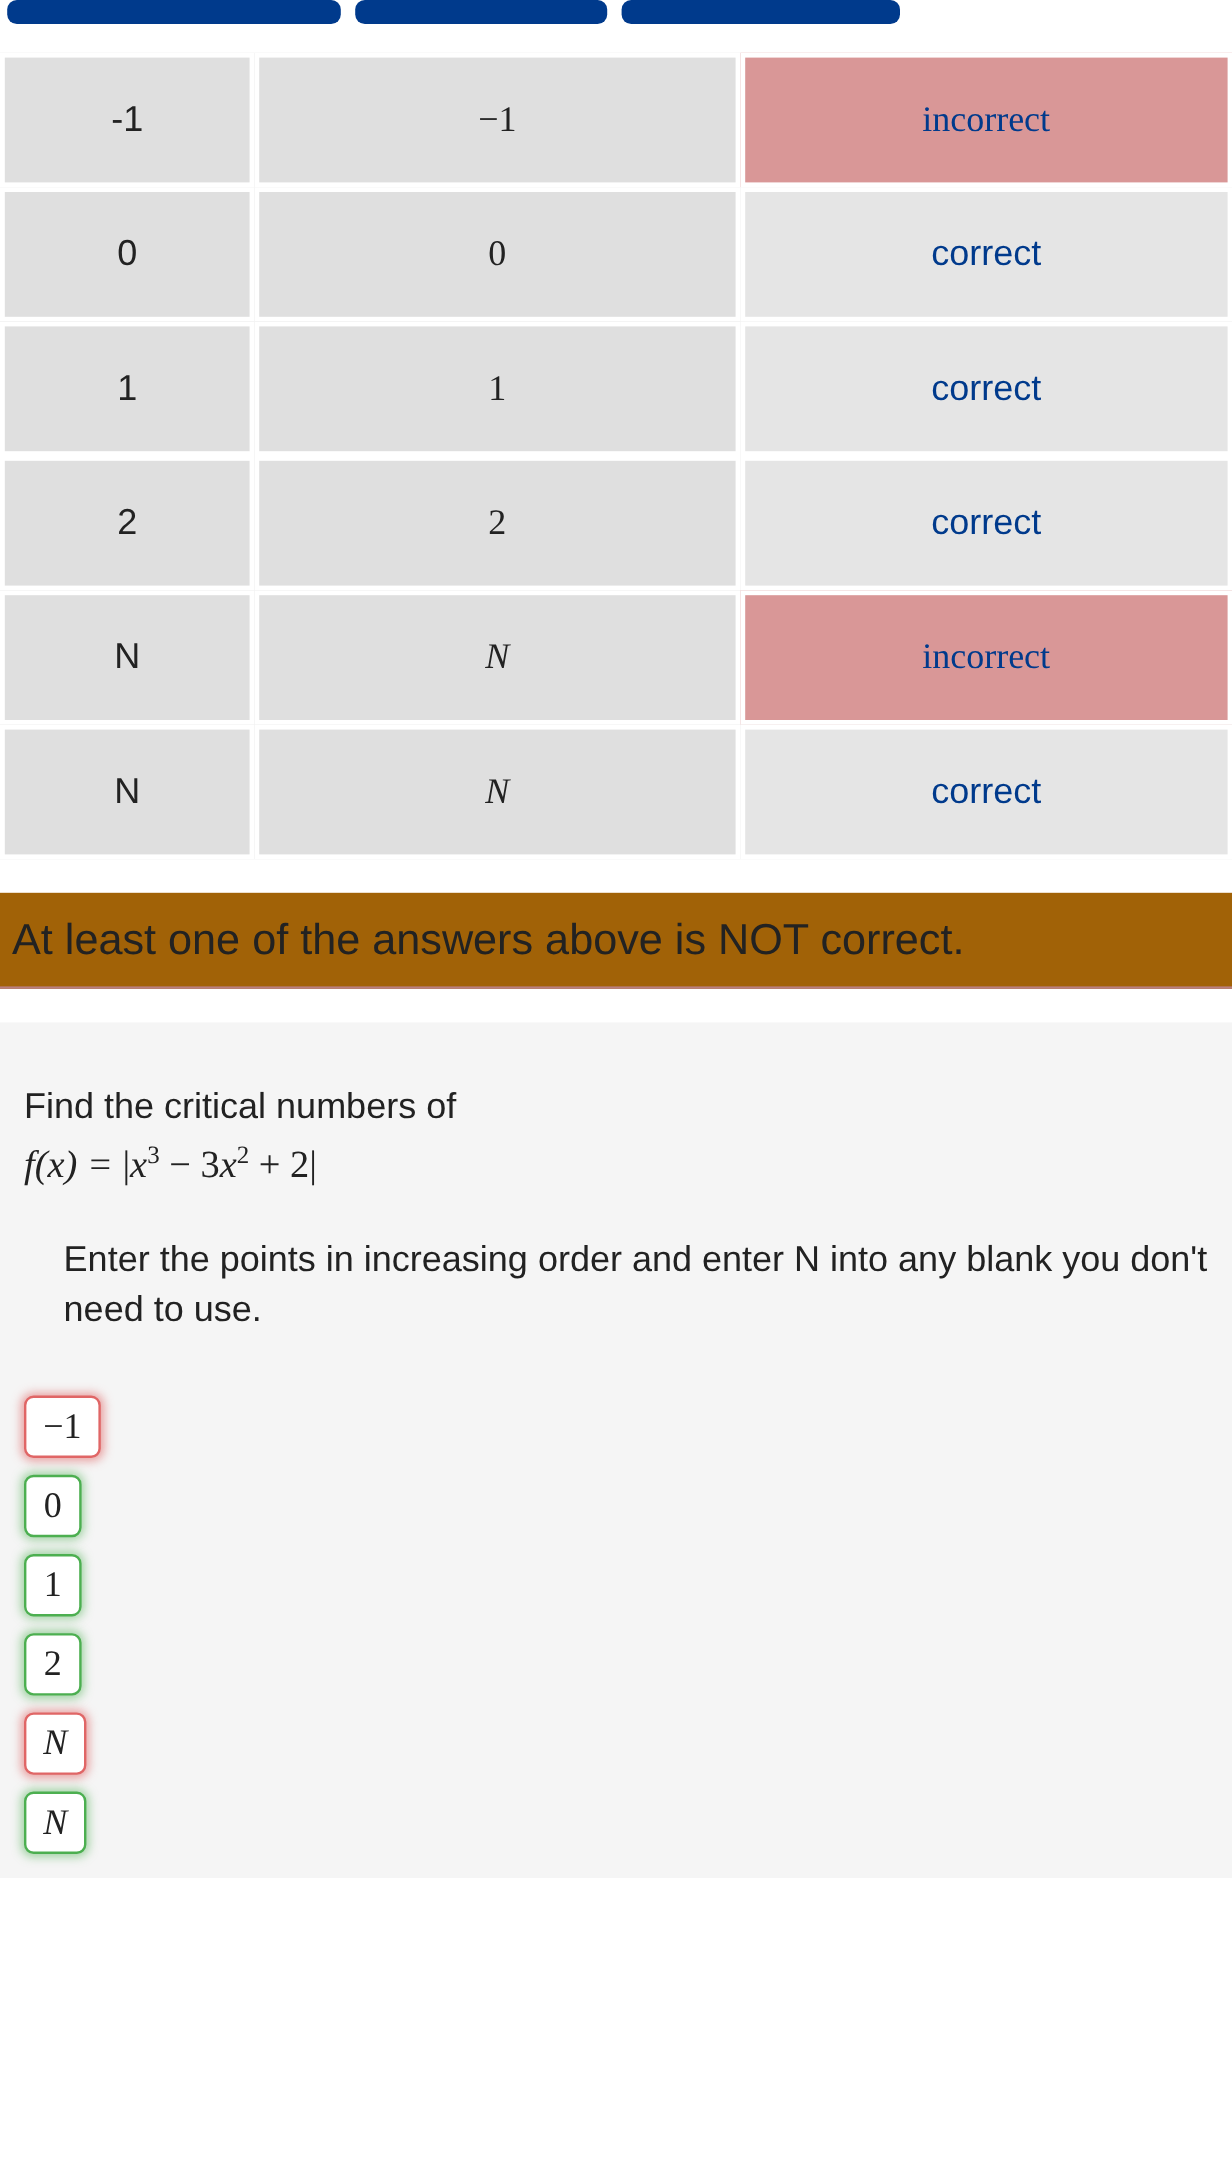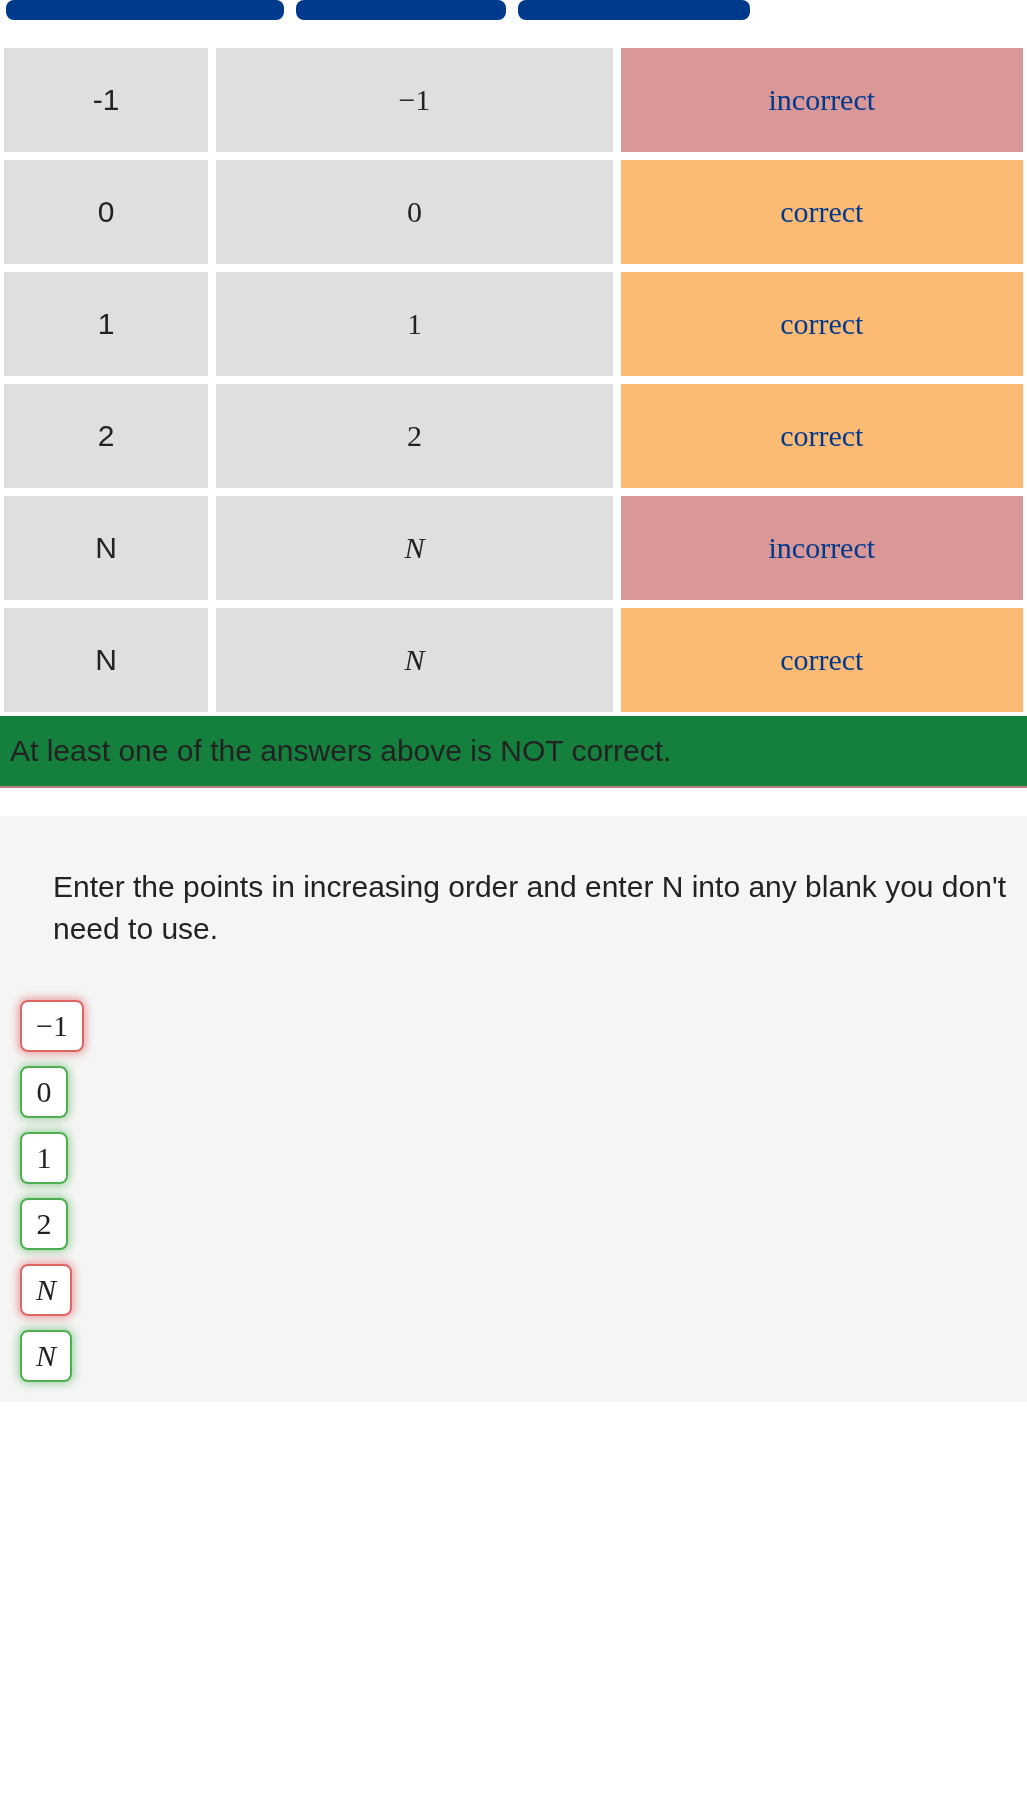--- a/index.html
+++ b/index.html
@@ -50,27 +50,28 @@
     background: #dfdfdf;
     width: 404px;
     color: #222;
     font-family: "Times New Roman", Georgia, serif;
   }
   .col-status {
     width: 410px;
     font-family: Arial, sans-serif;
     color: #003a8c;
   }
-  .status-correct { background: #fdba74; font-family: Liberation Serif, serif; }
+  .status-correct { background: #e5e5e5; }
   .status-incorrect { background: #d99797; font-family: Liberation Serif, serif; }
 
   .feedback-bar {
-    background: #15803d;
+    margin-top: 28px;
+    background: #a16207;
     padding: 18px 10px;
-    font-size: 30px;
+    font-size: 36px;
     color: #222;
     border-bottom: 2px solid #b97f7f;
   }
 
   .problem-body {
     background: #f5f5f5;
     margin-top: 28px;
     padding: 50px 20px 20px 20px;
     font-size: 30px;
     color: #222;
@@ -155,20 +156,24 @@
     <td class="col-input">N</td>
     <td class="col-answer italic-n">N</td>
     <td class="col-status status-correct">correct</td>
   </tr>
 </tbody>
   </table>
 
 <div class="feedback-bar">At least one of the answers above is NOT correct.</div>
 
 <div class="problem-body">
+  <div class="prompt-line">Find the critical numbers of</div>
+  <div class="math-line">
+    <span>f(x) = </span><span class="abs">|<span style="font-style:italic">x</span><sup>3</sup> − 3<span style="font-style:italic">x</span><sup>2</sup> + 2|</span>
+  </div>
   <div class="instr">Enter the points in increasing order and enter N into any blank you don't need to use.</div>
 
   <div class="answer-column">
     <div class="answer-box box-incorrect">−1</div>
     <div class="answer-box box-correct">0</div>
     <div class="answer-box box-correct">1</div>
     <div class="answer-box box-correct">2</div>
     <div class="answer-box box-incorrect italic-n">N</div>
     <div class="answer-box box-correct italic-n">N</div>
   </div>

